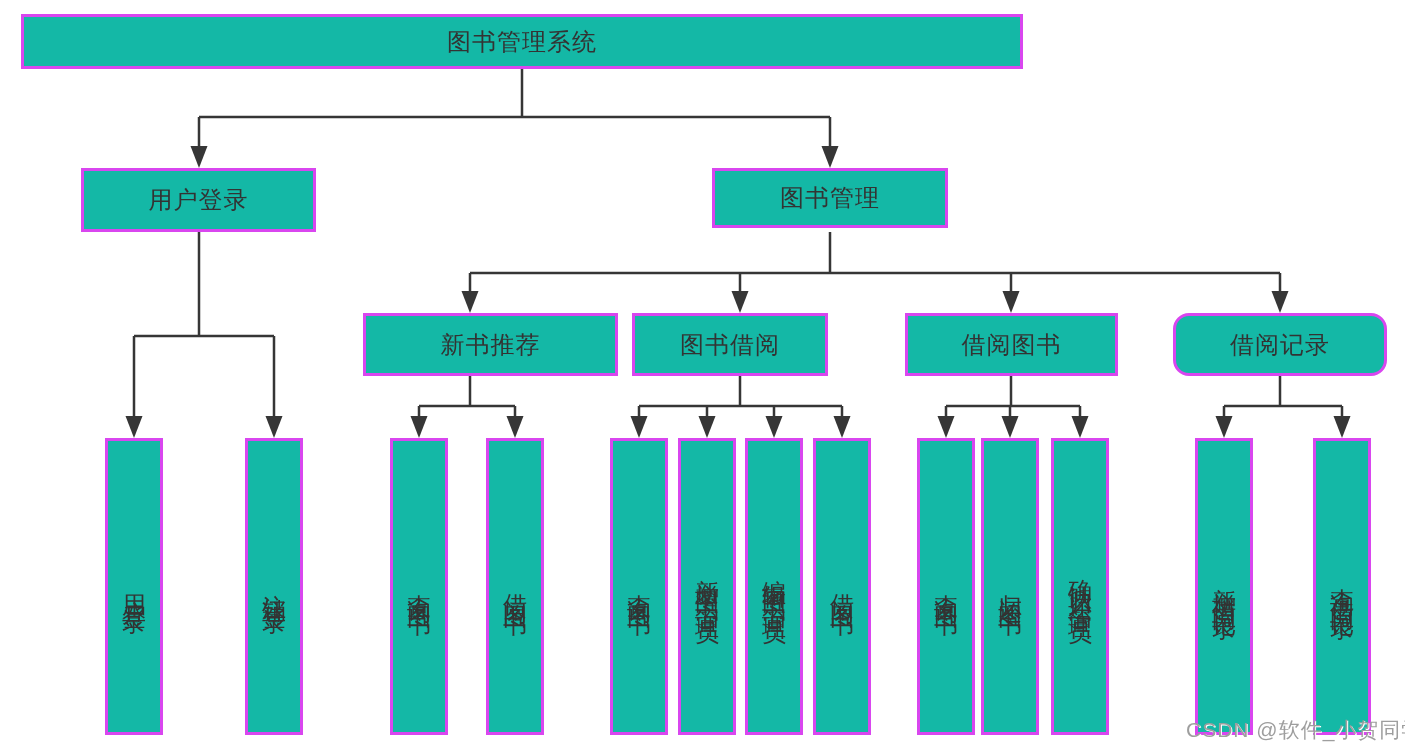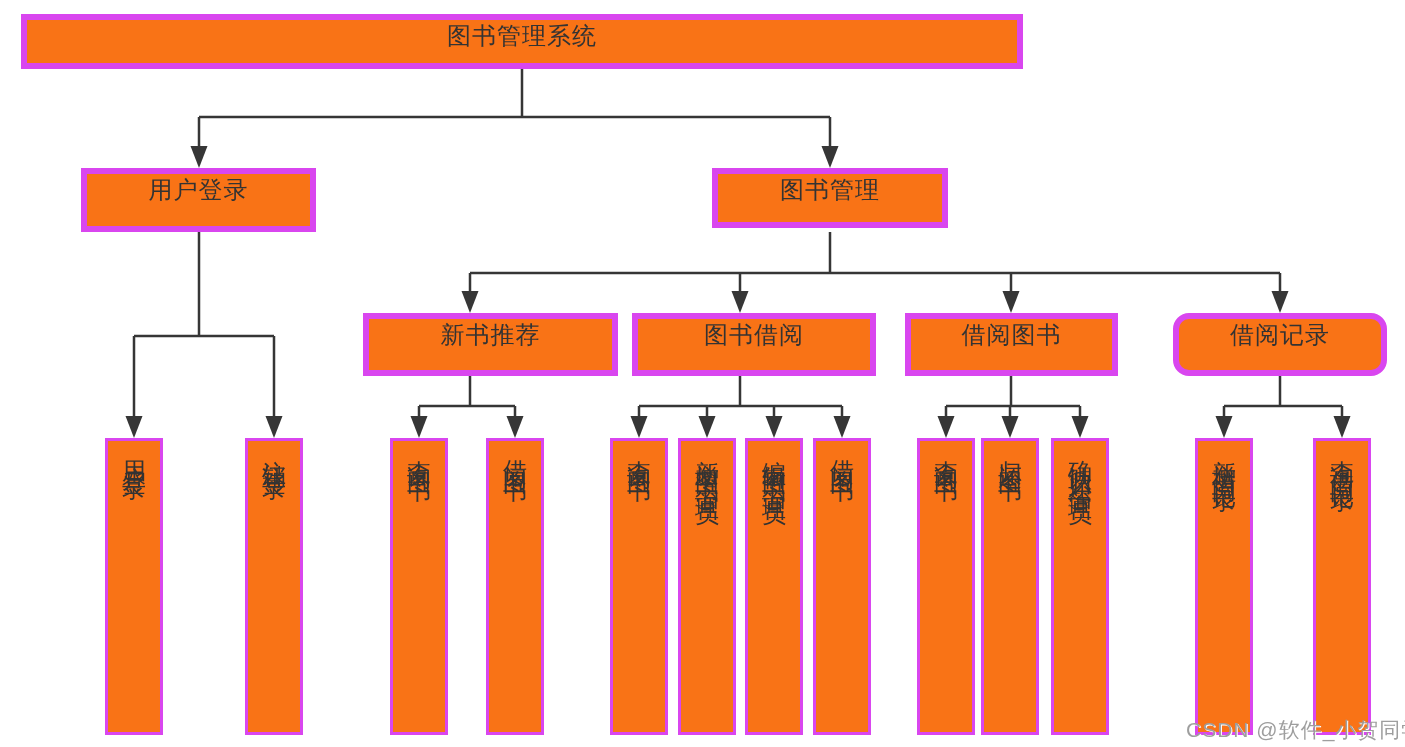--- a/index.html
+++ b/index.html
@@ -9,37 +9,37 @@
     height: 747px;
     background: #ffffff;
     font-family: "Liberation Sans", sans-serif;
     overflow: hidden;
   }
   #connectors { position: absolute; left: 0; top: 0; }
 
   .box {
     position: absolute;
     box-sizing: border-box;
-    background: #f97316;
-    border: 6px solid #d946ef;
+    background: #14b8a6;
+    border: 3px solid #d946ef;
     display: flex;
-    align-items: flex-start;
+    align-items: center;
     justify-content: center;
     color: #333333;
     font-size: 24px;
     letter-spacing: 1px;
     z-index: 2;
   }
 
   
   .n-root    { left: 21px;   top: 14px;  width: 1002px; height: 55px; }
   .n-login   { left: 81px;   top: 168px; width: 235px;  height: 64px; }
   .n-mgmt    { left: 712px;  top: 168px; width: 236px;  height: 60px; }
   .n-newbook { left: 363px;  top: 313px; width: 255px;  height: 63px; }
-  .n-borrow  { left: 632px;  top: 313px; width: 244px;  height: 63px; }
+  .n-borrow  { left: 632px;  top: 313px; width: 196px;  height: 63px; }
   .n-current { left: 905px;  top: 313px; width: 213px;  height: 63px; }
   .n-records { left: 1173px; top: 313px; width: 214px;  height: 63px; border-radius: 16px; }
 
   
   .leaf { top: 438px; width: 58px; height: 297px; border-width: 3px; }
   .leaf .vtext {
     writing-mode: vertical-rl;
     text-orientation: mixed;
     letter-spacing: 6px;
     line-height: 1;

